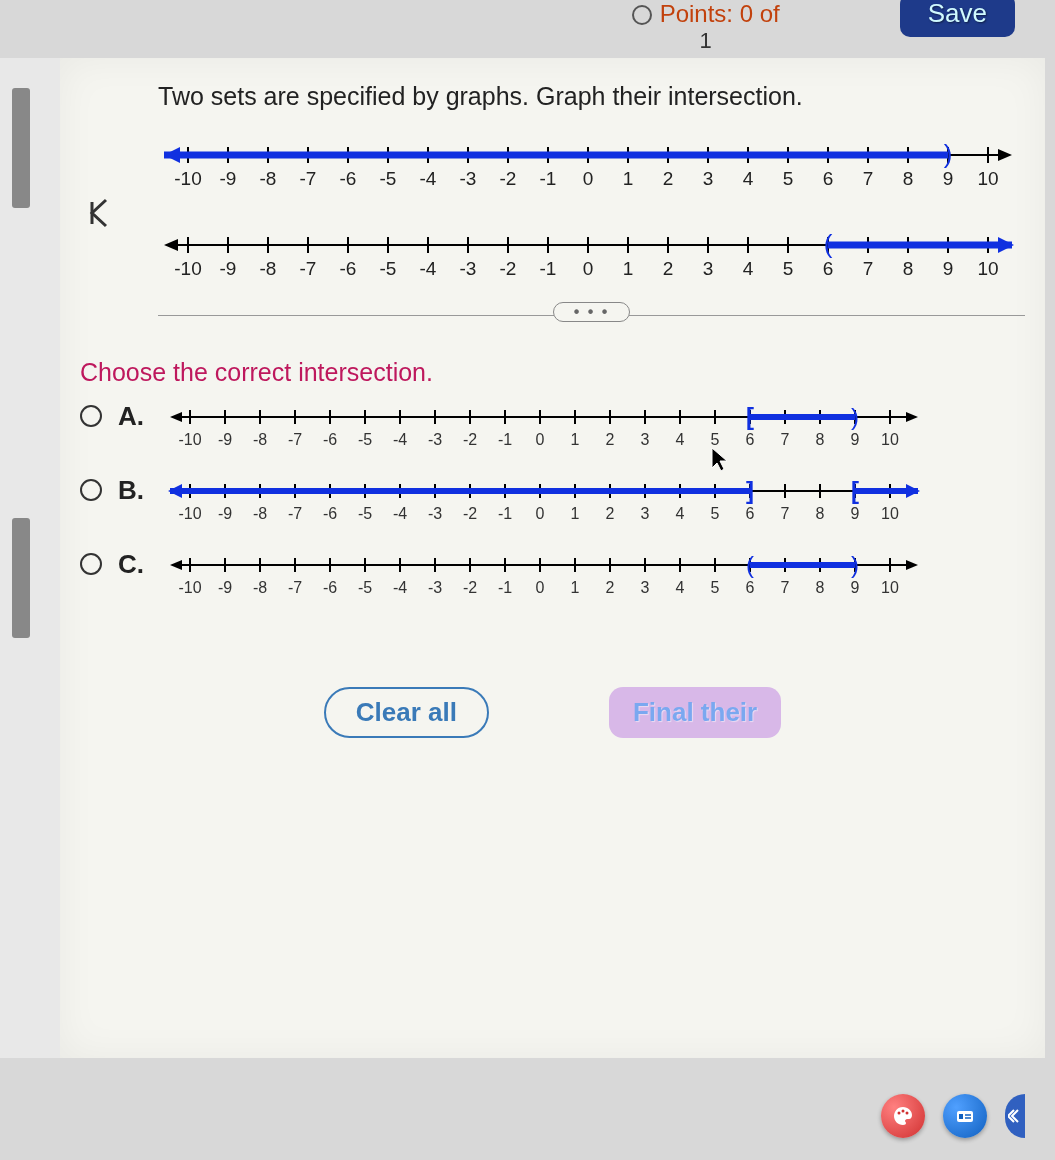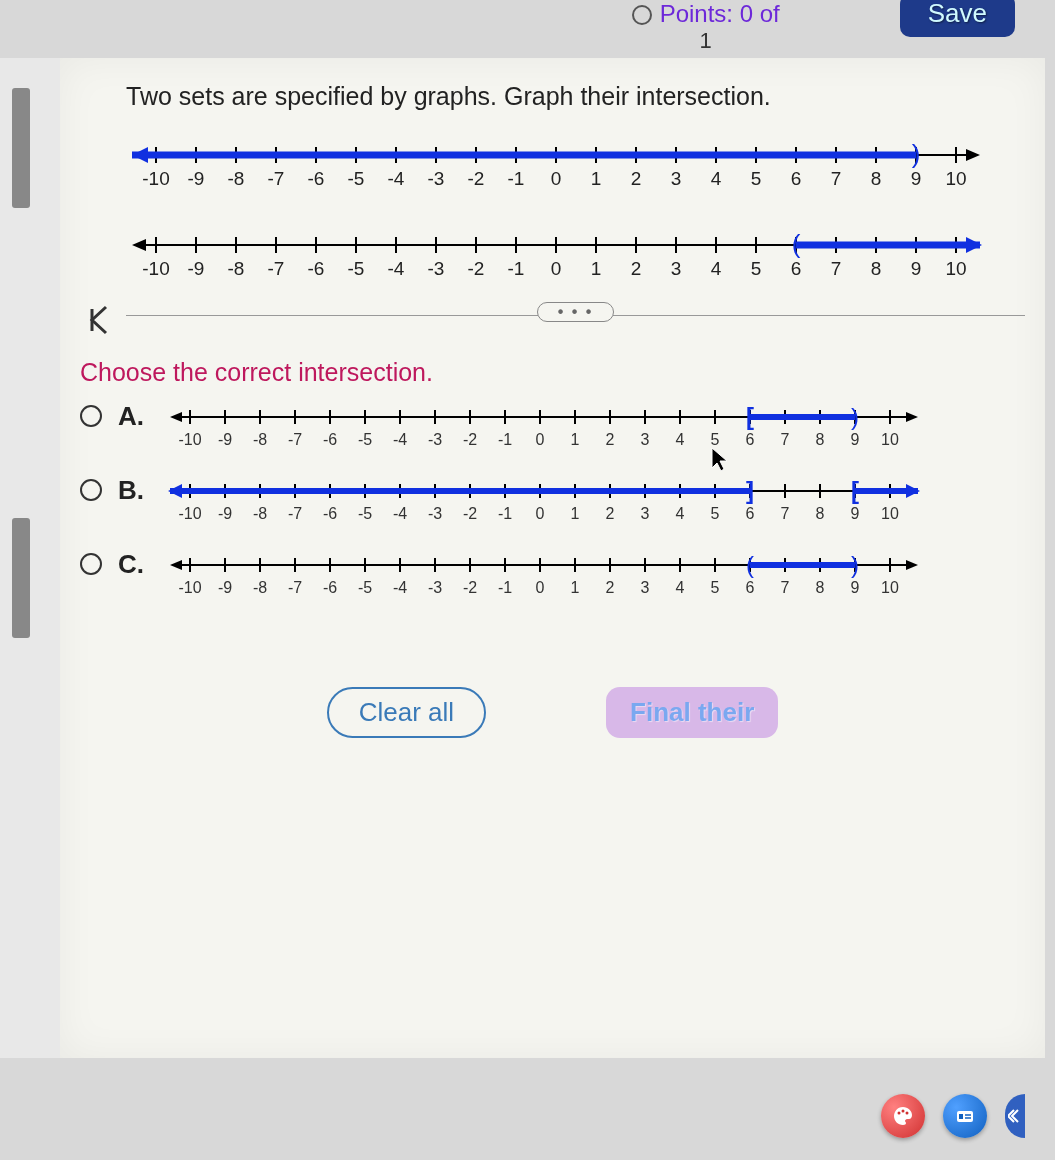--- a/index.html
+++ b/index.html
@@ -25,21 +25,21 @@
     gap: 80px;
     color: #333;
     font-size: 24px;
   }
   .points-wrap { display:flex; flex-direction:column; align-items:center; margin-right:40px;}
   .points-circle {
     width: 20px; height: 20px; border: 2px solid #555; border-radius: 50%;
     margin-bottom: -2px;
   }
   .points-one { font-size:22px; color:#333; }
-  .points-text { color:#6d28d9; font-size:24px; font-weight:500; }
+  .points-text { color:#c2410c; font-size:24px; font-weight:500; }
   .save-btn {
     background: #1e3a8a;
     color: #d0faff;
     font-size: 26px;
     padding: 4px 28px 8px;
     border-radius: 10px;
     border:none;
     margin-top:-6px;
     text-shadow: 1px 1px 2px rgba(0,0,0,0.5);
   }
@@ -58,21 +58,21 @@
     background:#e8e8e8;
   }
   .scroll-thumb {
     position:absolute; left:12px; top:30px; width:18px; height:120px;
     background:#888; border-radius:3px;
   }
   .scroll-thumb2 {
     position:absolute; left:12px; top:460px; width:18px; height:120px;
     background:#888; border-radius:3px;
   }
-  .row1 { display:flex; align-items:flex-end; gap:4px; }
+  .row1 { display:flex; align-items:center; gap:36px; }
   .back-icon {
     font-size:36px; color:#333; cursor:pointer; padding:6px 4px;
     font-weight:300;
   }
   .content { flex:1; }
   .qtext { font-size:25px; color:#222; margin-bottom:24px; }
   .numline-box { margin:0 0 22px 0; }
   svg.numline { display:block; }
   .divider-wrap { text-align:center; margin:8px 0 30px; }
   .divider-pill {
@@ -89,21 +89,21 @@
   .opt-label { font-size:26px; font-weight:bold; color:#222; width:30px; margin-top:0px;}
   .opt-graph { flex:1; }
   .cursor {
     position:absolute; left:650px; top:388px; font-size:22px; color:#000;
   }
   .buttons-row {
     display:flex; justify-content:center; gap:120px; margin-top:80px;
   }
   .clear-btn {
     border:2px solid #3a7ab8; color:#3a7ab8; background:transparent;
-    font-size:26px; padding:8px 30px; border-radius:28px; font-weight:400;
+    font-size:26px; padding:8px 30px; border-radius:28px; font-weight:700;
   }
   .final-btn {
     border:none; background:#d8b8e8; color:#7aa8f0;
     font-size:26px; padding:10px 24px; border-radius:14px; font-weight:600;
     text-shadow:1px 1px 1px rgba(255,255,255,0.5);
   }
   .footer-icons {
     position:absolute; right:20px; bottom:-80px;
     display:flex; gap:18px; align-items:center;
   }

